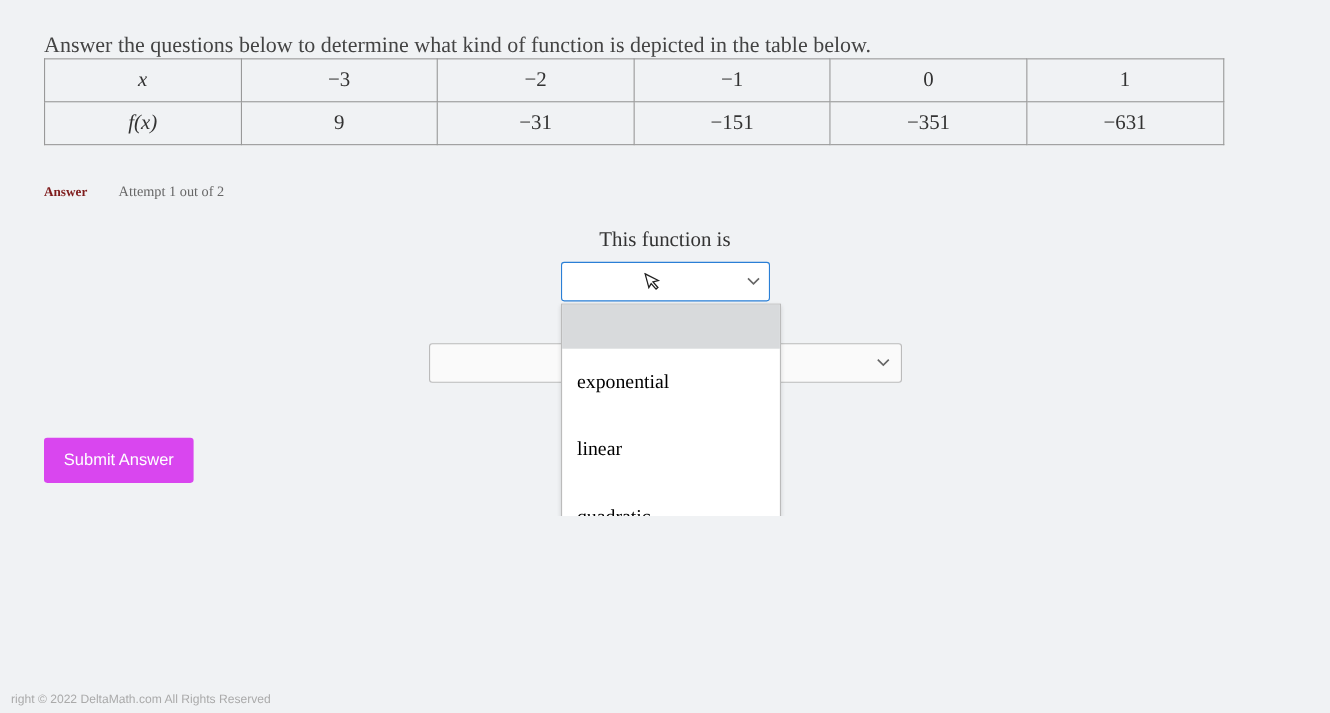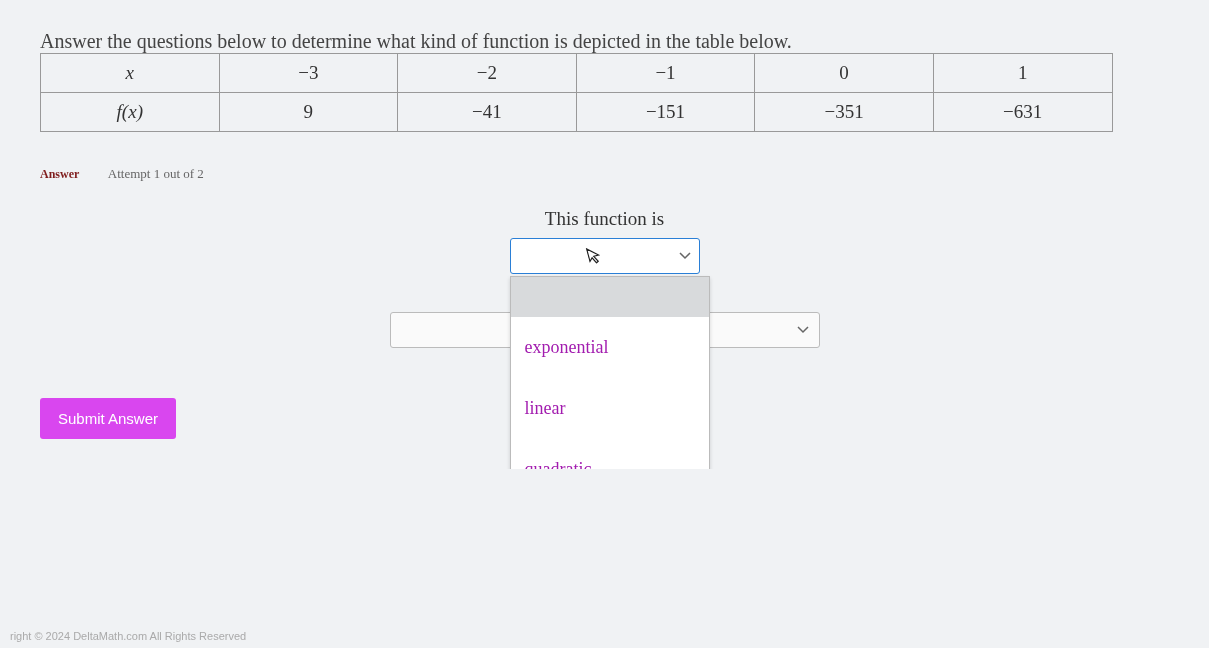--- a/index.html
+++ b/index.html
@@ -86,21 +86,21 @@
       left: 0;
       border: 1px solid #bbb;
       background: #fff;
       width: 200px;
       box-shadow: 0 2px 4px rgba(0,0,0,0.15);
       z-index: 10;
     }
     .dropdown .option {
       padding: 20px 14px;
       font-size: 18px;
-      color: #a21caf;
+      color: #000000;
       cursor: pointer;
     }
     .dropdown .option.blank {
       background: #d8dadc;
       height: 32px;
     }
     .second-select {
       border: 1px solid #bbb;
       background: #fafafa;
       width: 430px;
@@ -160,21 +160,21 @@
     <td class="header-cell">x</td>
     <td>−3</td>
     <td>−2</td>
     <td>−1</td>
     <td>0</td>
     <td>1</td>
   </tr>
   <tr>
     <td class="header-cell">f(x)</td>
     <td>9</td>
-    <td>−41</td>
+    <td>−31</td>
     <td>−151</td>
     <td>−351</td>
     <td>−631</td>
   </tr>
 </tbody>
   </table>
 
 <div class="answer-header">
   <span class="bold">Answer</span>
   <span class="attempt">Attempt 1 out of 2</span>
@@ -213,16 +213,16 @@
           <path d="M1 1 L6 6 L11 1" fill="none" stroke="#666" stroke-width="1.5"></path>
         </svg>
     </span>
   </div>
 
   <span class="period">.</span>
 </div>
 
 <button class="submit-btn">Submit Answer</button>
 
-<div class="footer">right © 2024 DeltaMath.com All Rights Reserved</div>
+<div class="footer">right © 2022 DeltaMath.com All Rights Reserved</div>
 
 
 
 
 </body></html>

